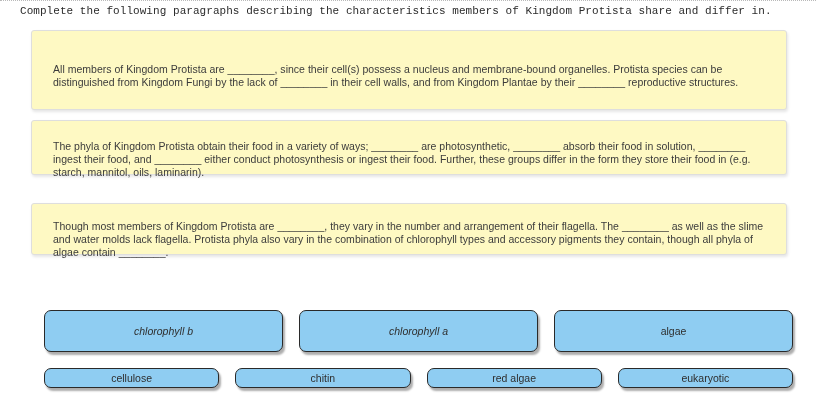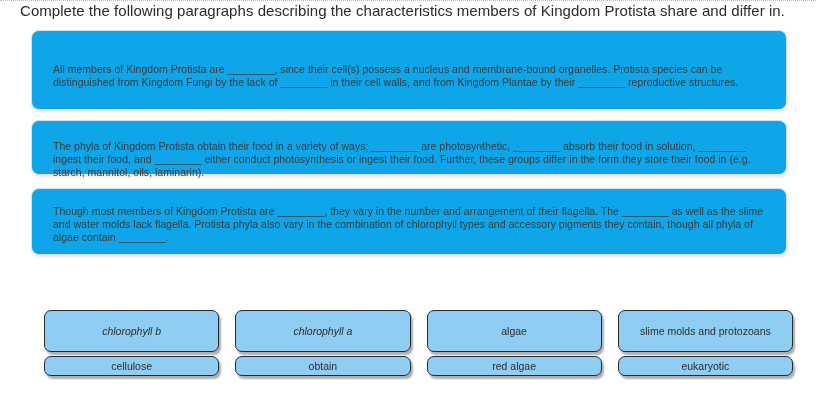--- a/index.html
+++ b/index.html
@@ -24,66 +24,67 @@
     width: 816px;
     height: 1px;
     border-top: 1px dotted #b9b9b9;
   }
 
   
   .prompt {
     position: absolute;
     top: 4px;
     left: 20px;
-    font-size: 15px;
+    font-size: 11px;
     line-height: 14px;
     color: #2b2b2b;
     letter-spacing: 0.05px;
     white-space: nowrap;
+    font-family: Liberation Mono, monospace;
   }
 
   
   .panel {
     position: absolute;
     left: 31px;
     width: 756px;
     box-sizing: border-box;
-    background: #0ea5e9;
+    background: #fef9c3;
     border: 1px solid #dedede;
-    border-radius: 8px;
+    border-radius: 3px;
     box-shadow: 1px 2px 3px rgba(0,0,0,0.10);
     padding: 0;
   }
   .panel .ptext {
     position: absolute;
     left: 21px;
     right: 16px;
     font-size: 10.5px;
     line-height: 13.2px;
     color: #3b3b3b;
     letter-spacing: 0.02px;
   }
   #panel-1 { top: 30px;  height: 80px; }
   #panel-1 .ptext { top: 32px; }
   #panel-2 { top: 120px; height: 55px; }
   #panel-2 .ptext { top: 19px; }
-  #panel-3 { top: 188px; height: 67px; }
+  #panel-3 { top: 203px; height: 52px; }
   #panel-3 .ptext { top: 16px; }
 
   
   .tray {
     position: absolute;
     left: 23px;
     top: 310px;
     width: 770px;
   }
   .tile-row {
     display: flex;
     gap: 16px;
-    margin-bottom: 4px;
+    margin-bottom: 16px;
     padding-left: 21px;
   }
   .tile {
     flex: 1 1 0;
     min-width: 0;
     box-sizing: border-box;
     background: #8fcdf2;
     border: 1px solid #2a2a2a;
     border-radius: 7px;
     box-shadow: 2px 3px 2px rgba(0,0,0,0.32);
@@ -119,21 +120,20 @@
 
 <div class="panel" id="panel-3">
   <div class="ptext">Though most members of Kingdom Protista are ________, they vary in the number and arrangement of their flagella. The ________ as well as the slime and water molds lack flagella. Protista phyla also vary in the combination of chlorophyll types and accessory pigments they contain, though all phyla of algae contain ________.</div>
 </div>
 
 <div class="tray">
   <div class="tile-row" id="tile-row-1">
     <div class="tile italic">chlorophyll b</div>
     <div class="tile italic">chlorophyll a</div>
     <div class="tile">algae</div>
-    <div class="tile">slime molds and protozoans</div>
   </div>
   <div class="tile-row" id="tile-row-2">
     <div class="tile">cellulose</div>
-    <div class="tile">obtain</div>
+    <div class="tile">chitin</div>
     <div class="tile">red algae</div>
     <div class="tile">eukaryotic</div>
   </div>
 </div>
 
 </body></html>

